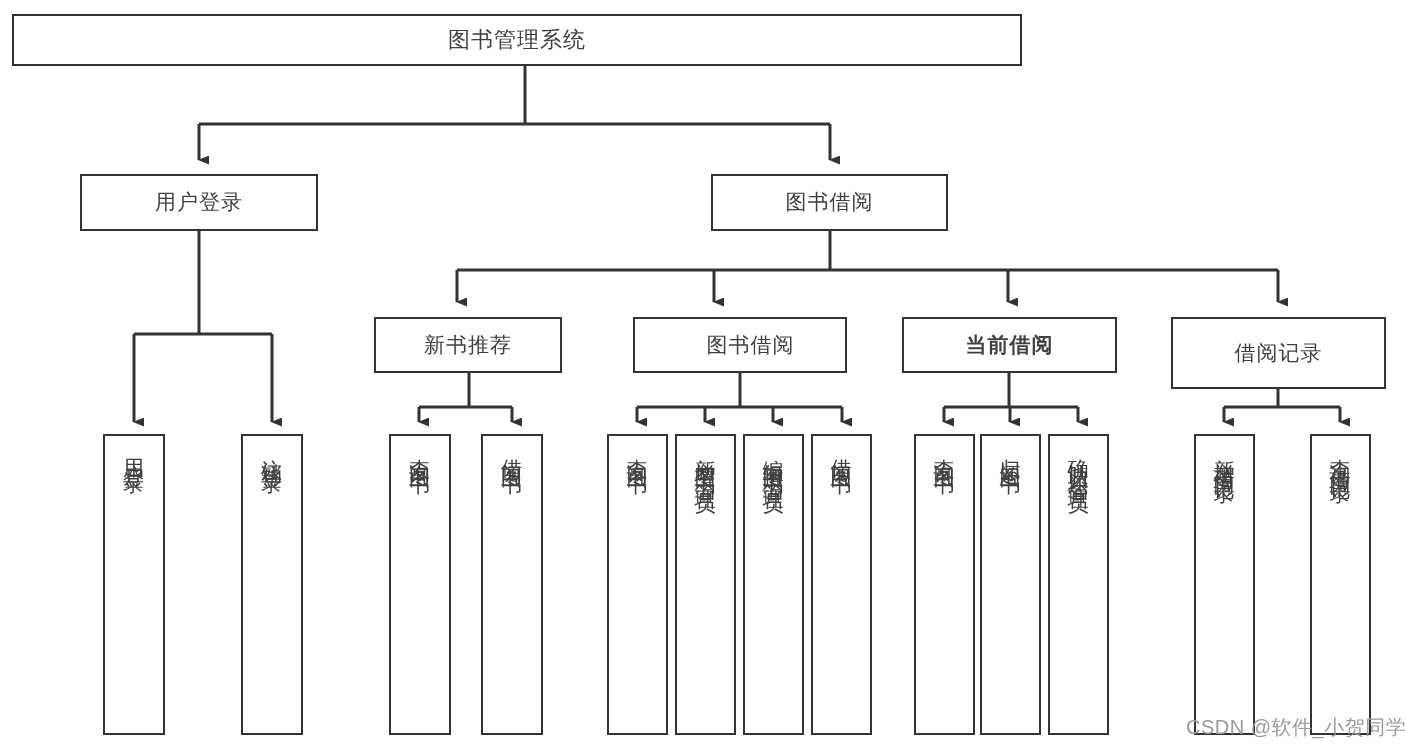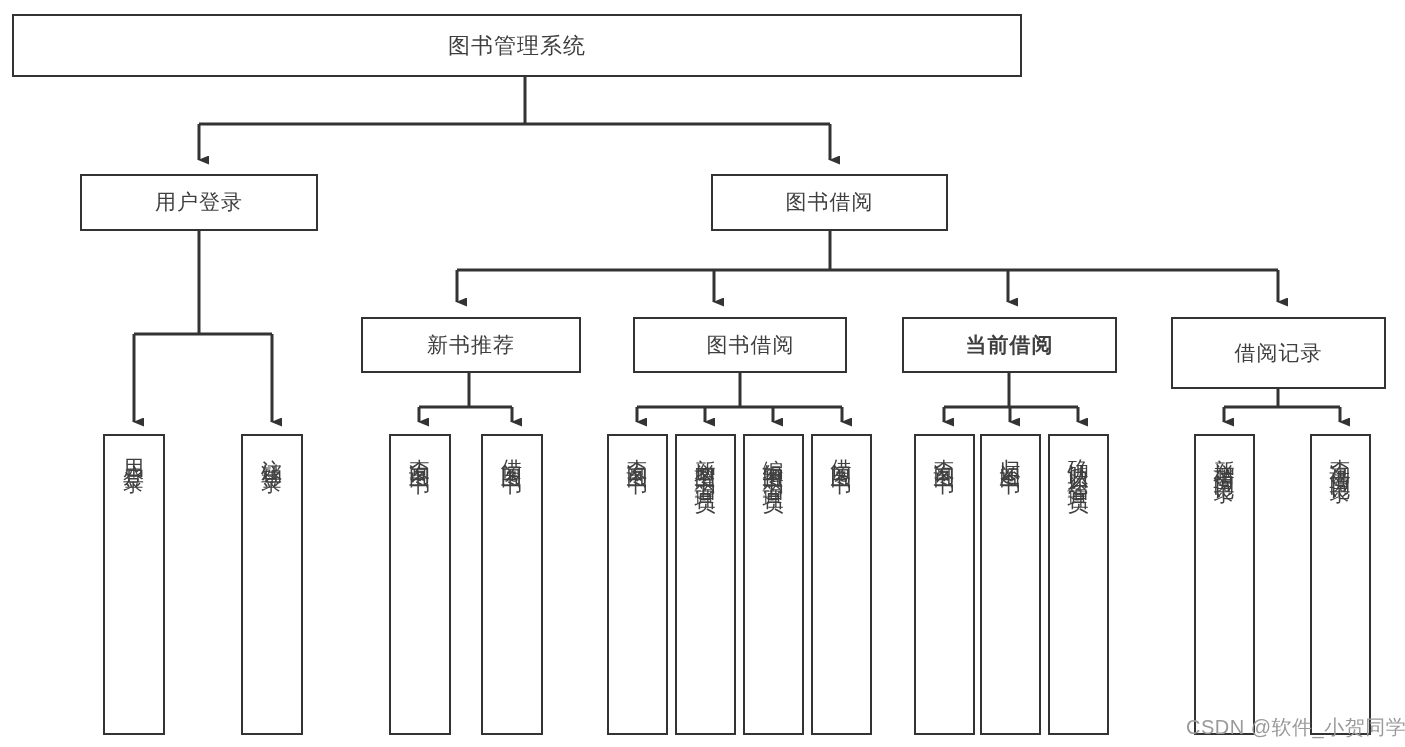--- a/index.html
+++ b/index.html
@@ -123,32 +123,32 @@
       <path d="M1010,407 L1010,422" marker-end="url(#arrowhead)"></path>
       <path d="M1078,407 L1078,422" marker-end="url(#arrowhead)"></path>
 
       <path d="M1278,373 L1278,407"></path>
       <path d="M1224,407 L1340,407"></path>
       <path d="M1224,407 L1224,422" marker-end="url(#arrowhead)"></path>
       <path d="M1340,407 L1340,422" marker-end="url(#arrowhead)"></path>
     </g>
   </svg>
 
-  <div class="node root horiz" style="left:12px; top:14px; width:1010px; height:63px;">
+  <div class="node root horiz" style="left:12px; top:14px; width:1010px; height:52px;">
     <span class="node-label">图书管理系统</span>
   </div>
 
   <div class="node horiz" style="left:80px; top:174px; width:238px; height:57px;">
     <span class="node-label">用户登录</span>
   </div>
   <div class="node horiz" style="left:711px; top:174px; width:237px; height:57px;">
     <span class="node-label">图书借阅</span>
   </div>
 
-  <div class="node horiz" style="left:361px; top:317px; width:220px; height:56px;">
+  <div class="node horiz" style="left:374px; top:317px; width:188px; height:56px;">
     <span class="node-label">新书推荐</span>
   </div>
   <div class="node horiz" style="left:633px; top:317px; width:214px; height:56px;padding-left:21px;">
     <span class="node-label">图书借阅</span>
   </div>
   <div class="node horiz" style="left:902px; top:317px; width:215px; height:56px;font-weight:bold;">
     <span class="node-label">当前借阅</span>
   </div>
   <div class="node horiz" style="left:1171px; top:317px; width:215px; height:72px;">
     <span class="node-label">借阅记录</span>

